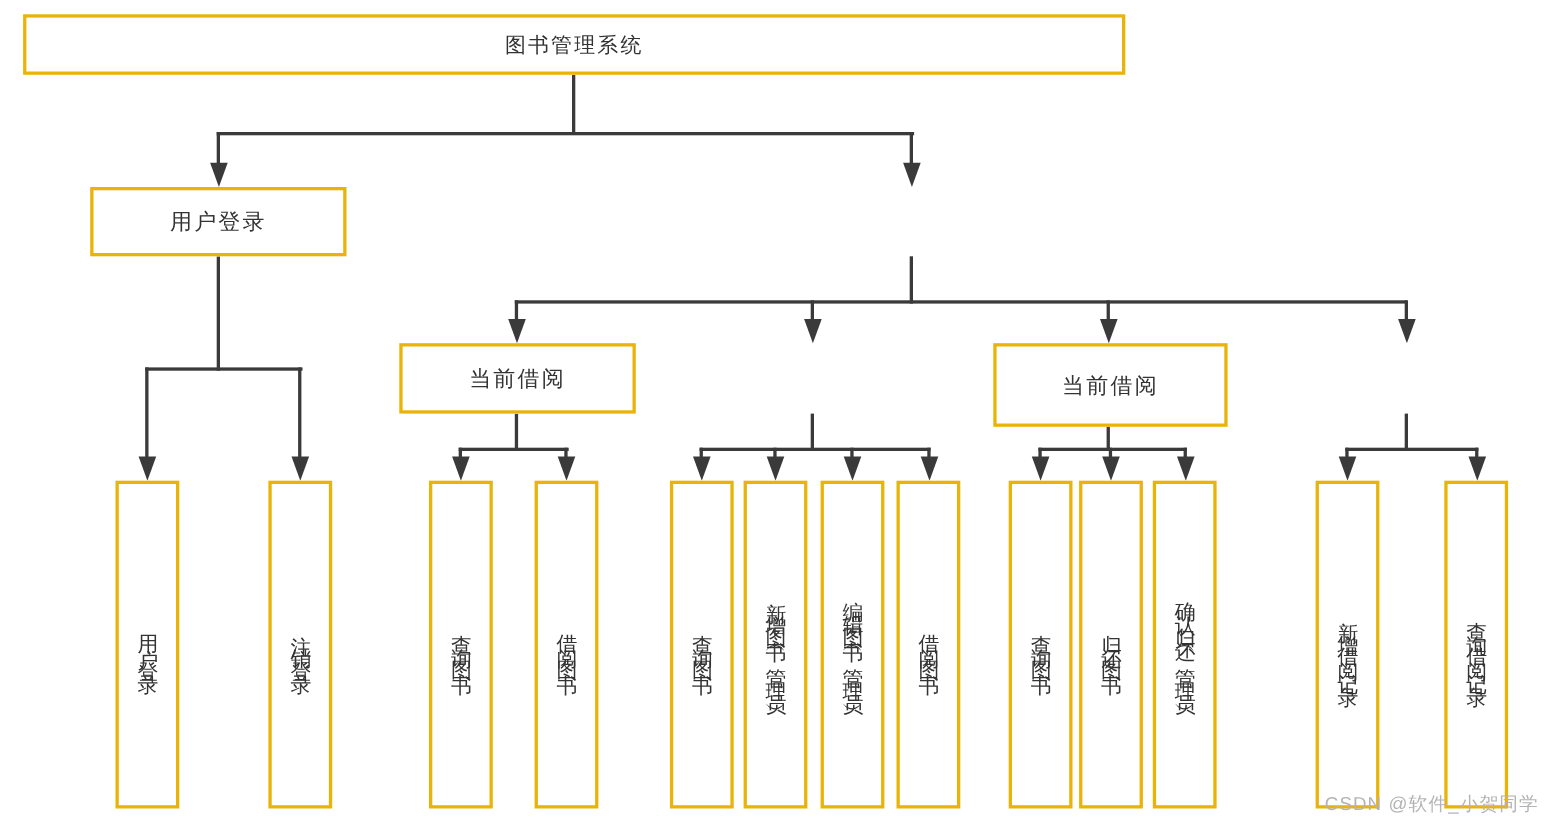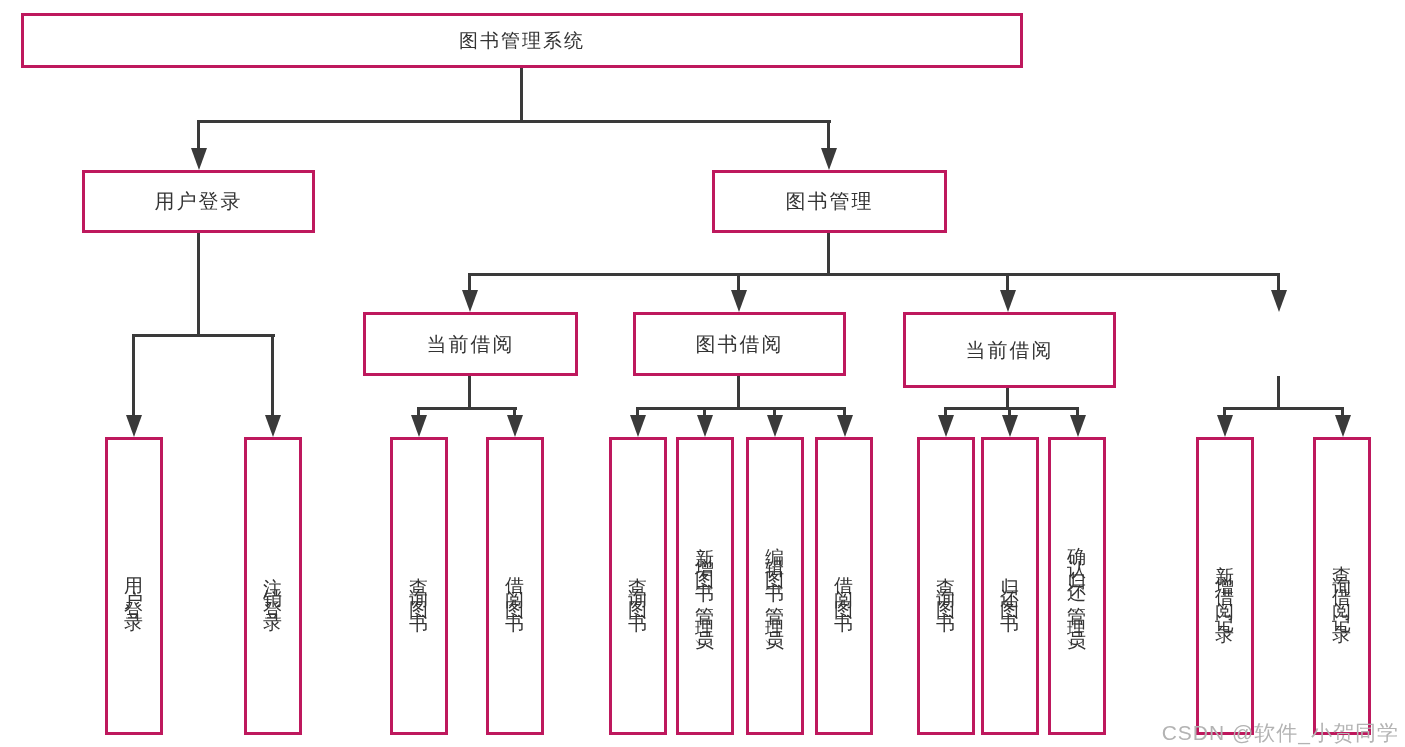--- a/index.html
+++ b/index.html
@@ -8,21 +8,21 @@
     width:1405px;height:747px;
     background:#ffffff;
     font-family:"Liberation Sans","DejaVu Sans",sans-serif;
     color:#333333;
     overflow:hidden;
   }
   .box{
     position:absolute;
     box-sizing:border-box;
     background:#ffffff;
-    border:3px solid #be185d;
+    border:3px solid #eab308;
     display:flex;
     align-items:center;
     justify-content:center;
     z-index:2;
   }
   .box .lbl{
     font-size:20px;
     letter-spacing:2px;
     color:#333333;
     white-space:nowrap;
@@ -43,21 +43,21 @@
   .hline{position:absolute;height:3px;background:#3a3a3a;z-index:1;}
   .ahead{
     position:absolute;width:0;height:0;z-index:1;
     border-left:8px solid transparent;
     border-right:8px solid transparent;
     border-top:22px solid #3a3a3a;
   }
   .watermark{
     position:absolute;
     top:719px;right:6px;
-    font-size:21px;
+    font-size:17px;
     color:#b3b3b3;
     letter-spacing:1px;
     z-index:5;
     white-space:nowrap;
   }
 </style>
 </head>
 <body>
 
 <div class="canvas">
@@ -69,23 +69,20 @@
   <div class="vline" style="left:520px;top:68px;height:53px;"></div>
   <div class="hline" style="left:197px;top:120px;width:634px;"></div>
   <div class="vline" style="left:197px;top:120px;height:30px;"></div>
   <div class="ahead" style="left:191px;top:148px;"></div>
   <div class="vline" style="left:827px;top:120px;height:30px;"></div>
   <div class="ahead" style="left:821px;top:148px;"></div>
 
   <div class="box" style="left:82px;top:170px;width:233px;height:63px;">
     <span class="lbl">用户登录</span>
   </div>
-  <div class="box" style="left:712px;top:170px;width:235px;height:63px;">
-    <span class="lbl">图书管理</span>
-  </div>
 
   <div class="vline" style="left:197px;top:233px;height:104px;"></div>
   <div class="hline" style="left:132px;top:334px;width:143px;"></div>
   <div class="vline" style="left:132px;top:334px;height:82px;"></div>
   <div class="ahead" style="left:126px;top:415px;"></div>
   <div class="vline" style="left:271px;top:334px;height:82px;"></div>
   <div class="ahead" style="left:265px;top:415px;"></div>
 
   <div class="vline" style="left:827px;top:233px;height:43px;"></div>
   <div class="hline" style="left:468px;top:273px;width:811px;"></div>
@@ -93,23 +90,20 @@
   <div class="ahead" style="left:462px;top:290px;"></div>
   <div class="vline" style="left:737px;top:273px;height:20px;"></div>
   <div class="ahead" style="left:731px;top:290px;"></div>
   <div class="vline" style="left:1006px;top:273px;height:20px;"></div>
   <div class="ahead" style="left:1000px;top:290px;"></div>
   <div class="vline" style="left:1277px;top:273px;height:20px;"></div>
   <div class="ahead" style="left:1271px;top:290px;"></div>
 
   <div class="box" style="left:363px;top:312px;width:215px;height:64px;">
     <span class="lbl">当前借阅</span>
-  </div>
-  <div class="box" style="left:633px;top:312px;width:213px;height:64px;">
-    <span class="lbl">图书借阅</span>
   </div>
   <div class="box" style="left:903px;top:312px;width:213px;height:76px;">
     <span class="lbl">当前借阅</span>
   </div>
 
   <div class="vline" style="left:468px;top:376px;height:34px;"></div>
   <div class="hline" style="left:417px;top:407px;width:100px;"></div>
   <div class="vline" style="left:417px;top:407px;height:12px;"></div>
   <div class="ahead" style="left:411px;top:415px;"></div>
   <div class="vline" style="left:513px;top:407px;height:12px;"></div>

